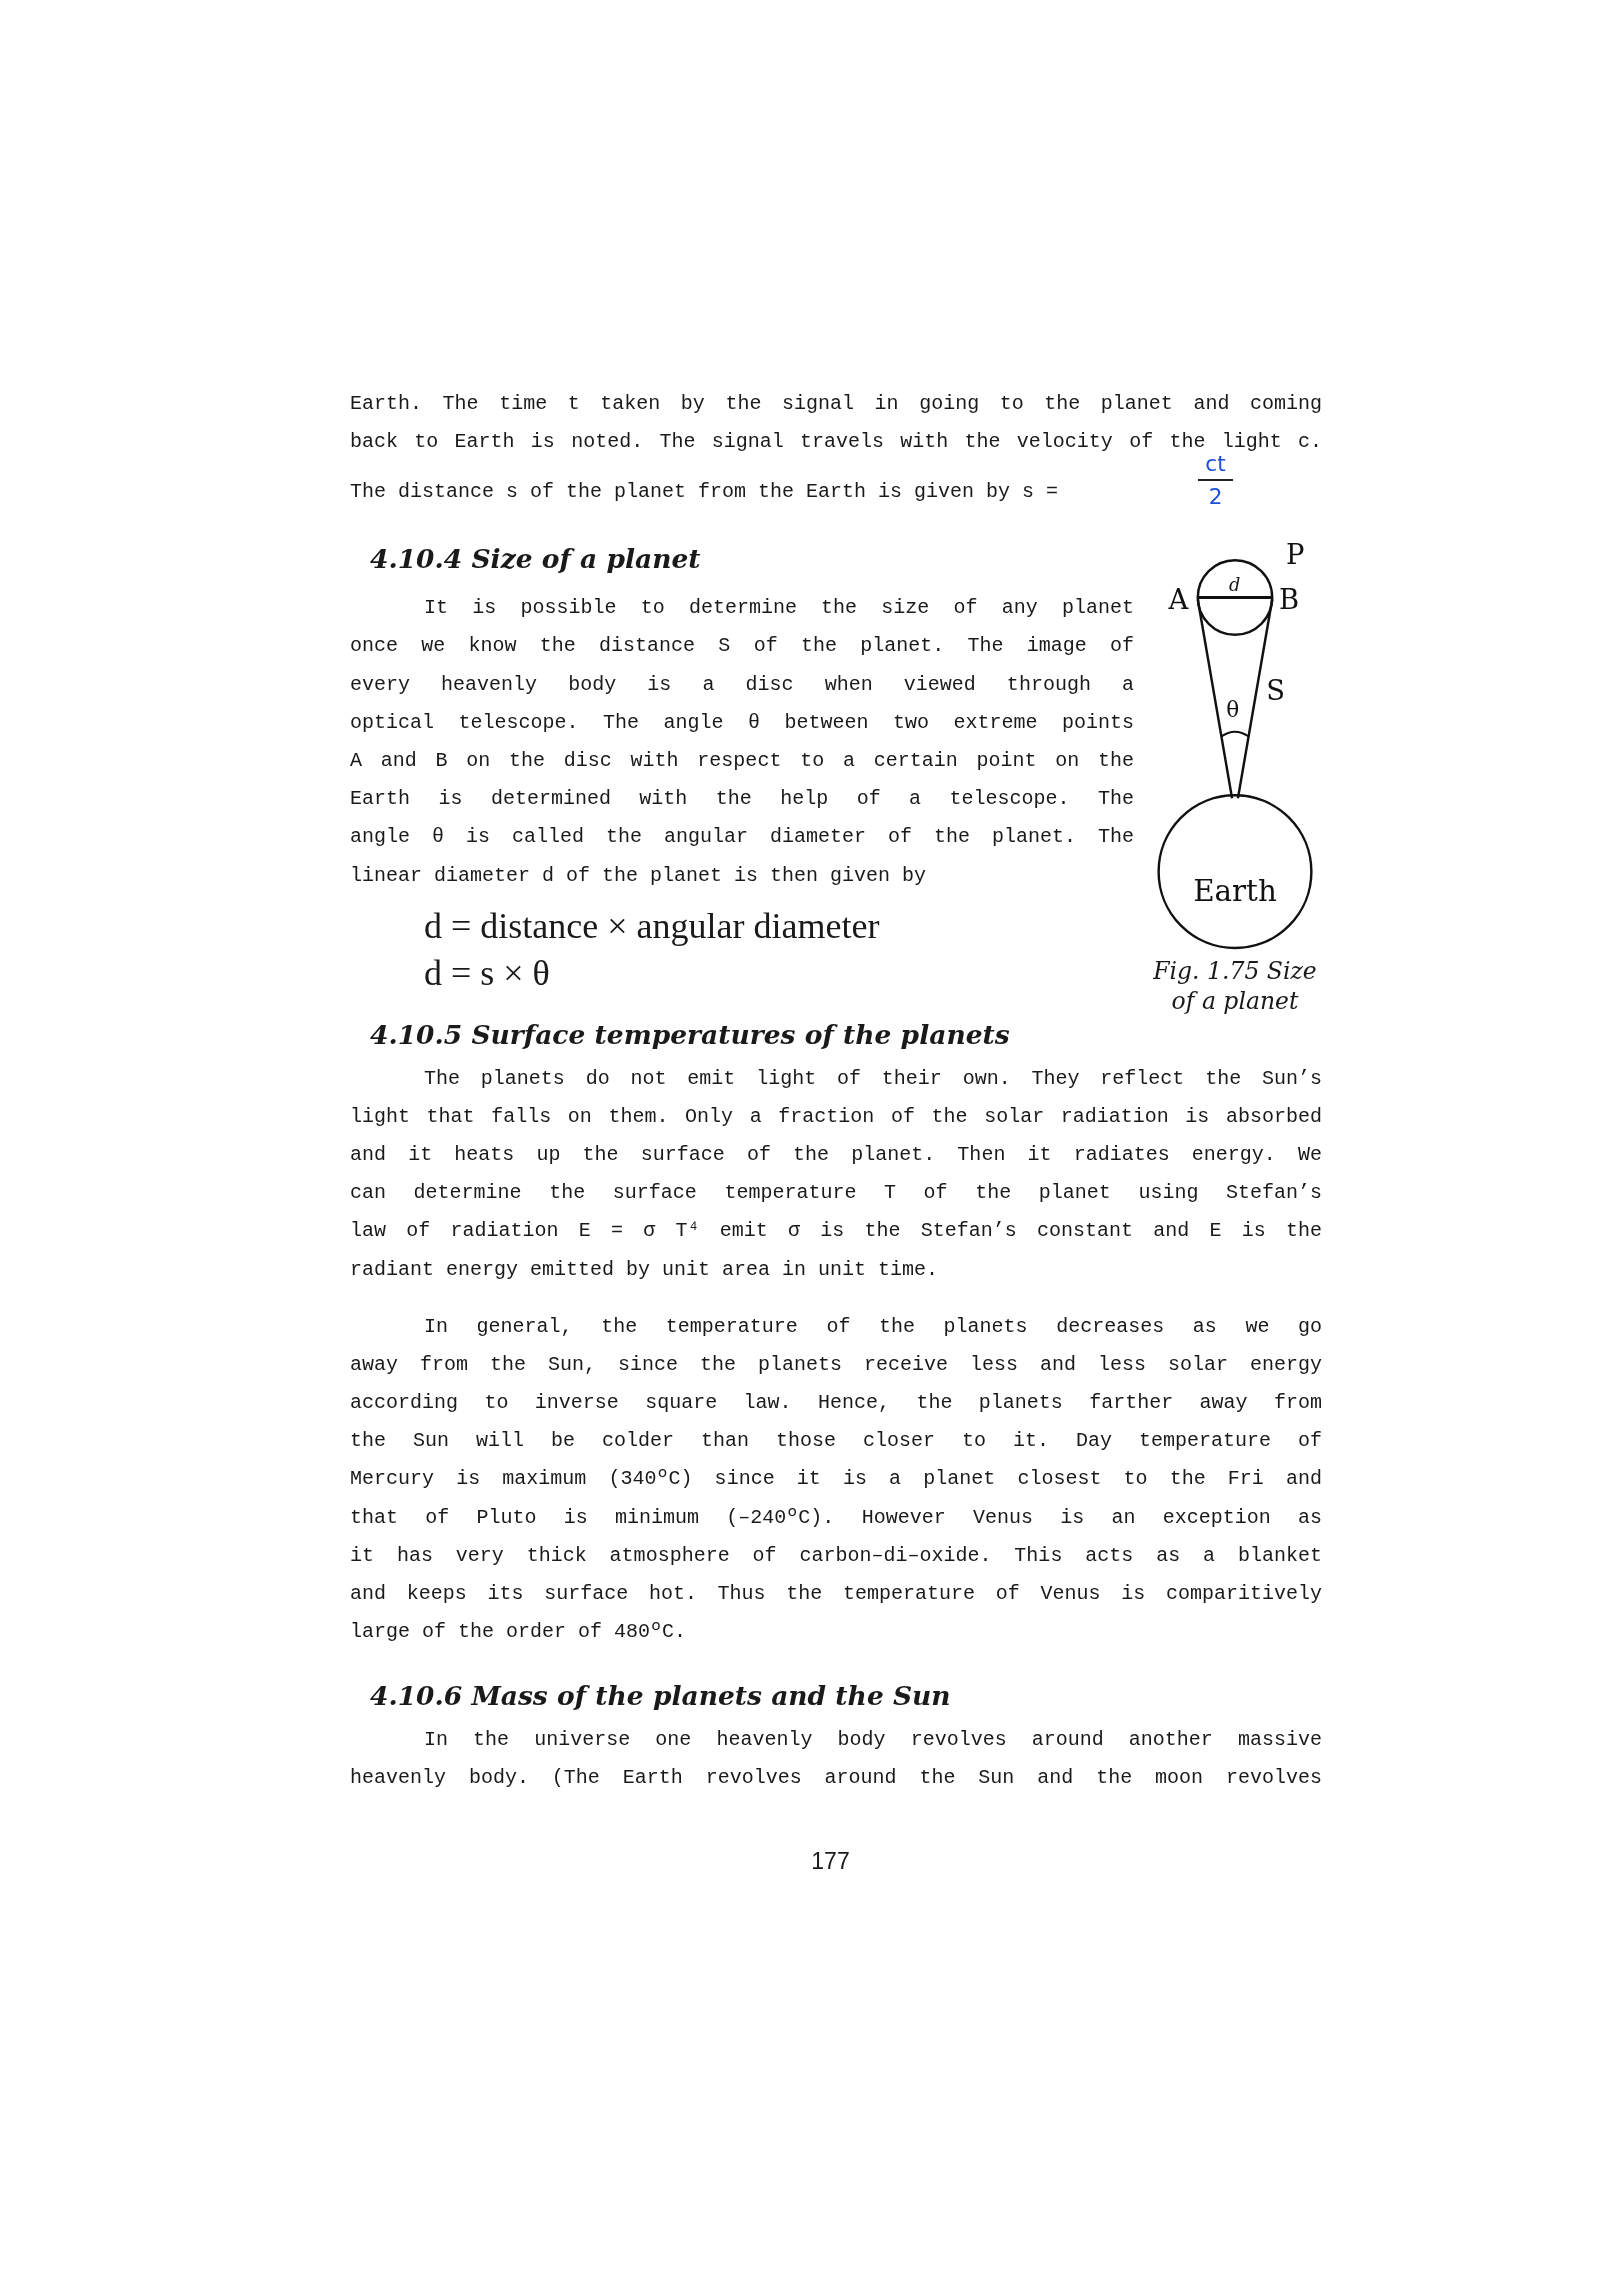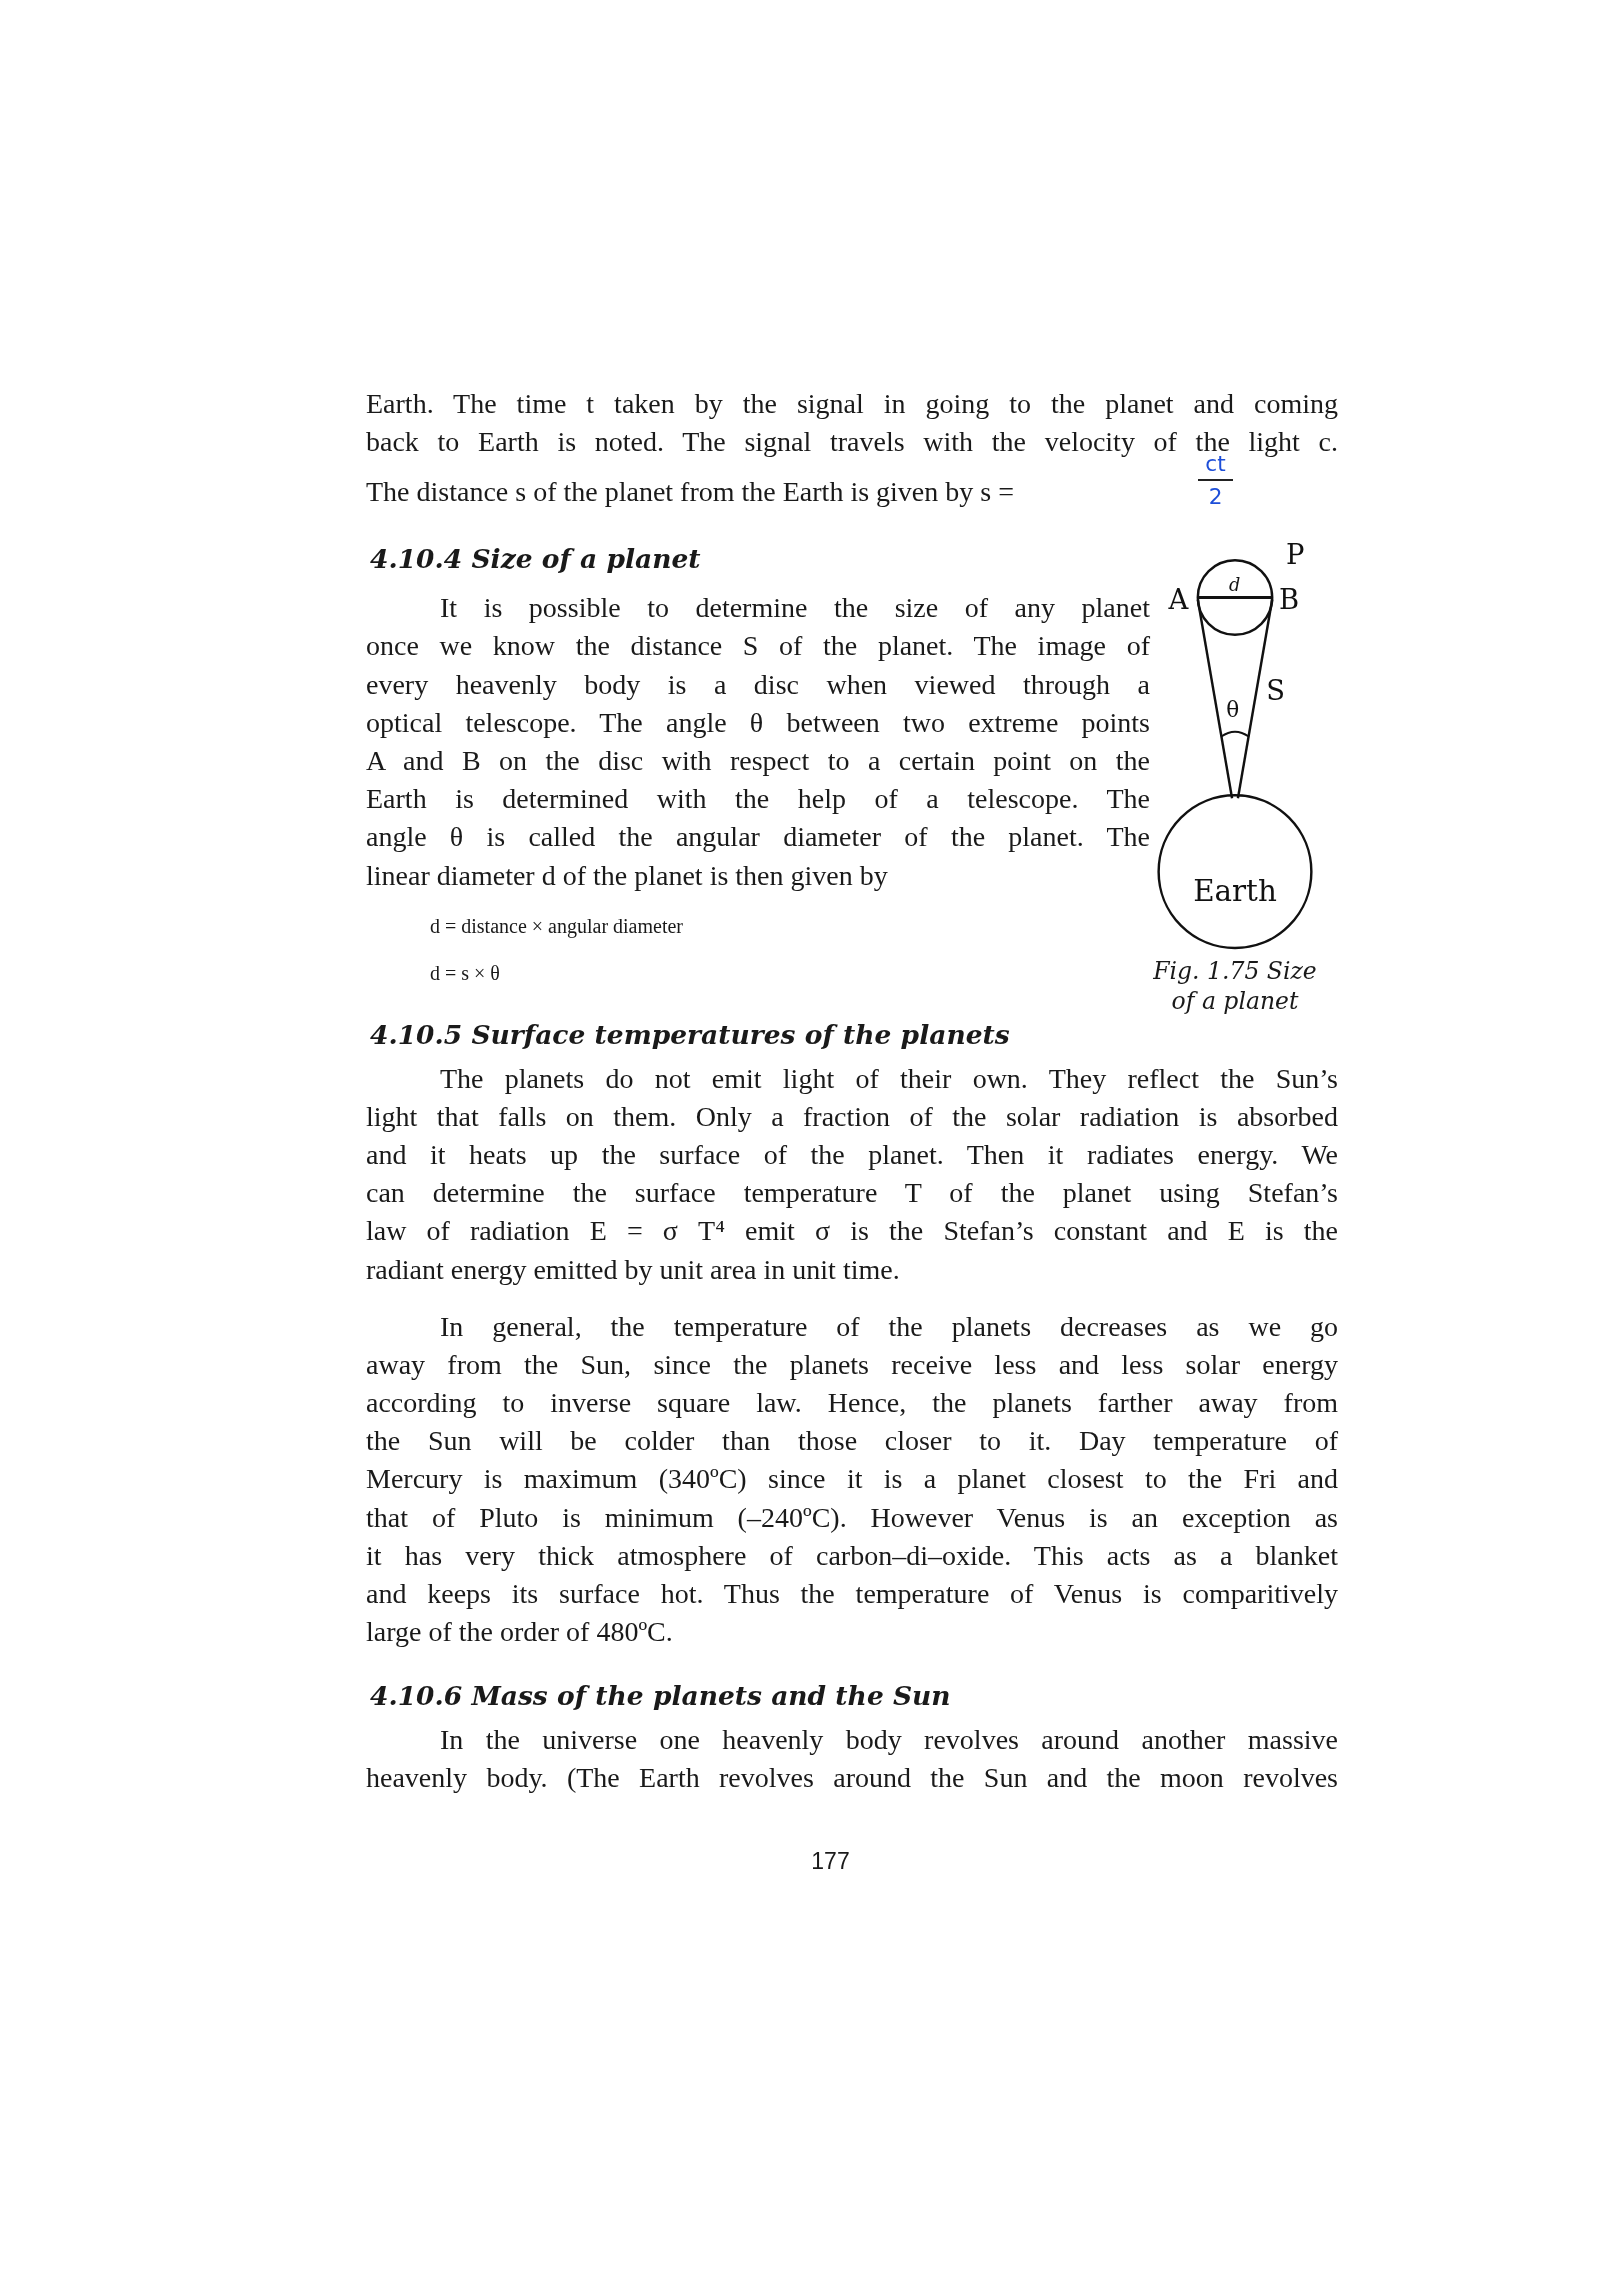--- a/index.html
+++ b/index.html
@@ -1,25 +1,25 @@
 <!DOCTYPE html>
 <html><head>
 <meta charset="utf-8">
 <style>
   html, body { margin: 0; padding: 0; background: #ffffff; }
   body { width: 1621px; height: 2293px; position: relative; overflow: hidden;
          font-family: "Liberation Serif", "DejaVu Serif", serif; color: #1a1a1a; }
-  .line { position: absolute; left: 366px; width: 972px; font-size: 28px; line-height: 38px;
-          white-space: nowrap; text-align: justify; text-align-last: justify; }
+  .line { position: absolute; left: 350px; width: 972px; font-size: 20px; line-height: 38px;
+          white-space: nowrap; text-align: justify; text-align-last: justify; font-family: Liberation Mono, monospace; }
   .line.short { text-align-last: left; }
   .line.narrow { width: 784px; }
   .line.indent { padding-left: 74px; box-sizing: border-box; }
   .heading { position: absolute; left: 350px; font-family: "DejaVu Serif", serif; font-weight: bold;
              font-style: italic; font-size: 26.5px; line-height: 35px; white-space: nowrap; margin-left: 20px; }
-  .eq { position: absolute; left: 424px; font-size: 20px; line-height: 35px; white-space: nowrap; margin-left: 6px; }
+  .eq { position: absolute; left: 424px; font-size: 36px; line-height: 35px; white-space: nowrap; }
   .frac { position: absolute; left: 1196px; top: 451px; width: 39px; text-align: center;
           font-family: "DejaVu Sans", sans-serif; font-size: 21.6px; line-height: 25.5px; color: #1d4ed8; }
   .frac .bar { display: block; height: 2px; background: #222; margin: 2.9px 2px; }
   .figure { position: absolute; left: 1127px; top: 529px; width: 216px; height: 421px; }
   .caption { position: absolute; left: 1127px; top: 956px; width: 216px; text-align: center;
              font-family: "DejaVu Serif", serif; font-style: italic; font-size: 23.5px; line-height: 30px; }
   .page-number { position: absolute; left: 0; width: 1621px; top: 1848px; text-align: center;
                  font-family: Liberation Sans, sans-serif; font-size: 23px; margin-left: 20px; }
 </style>
 </head>

